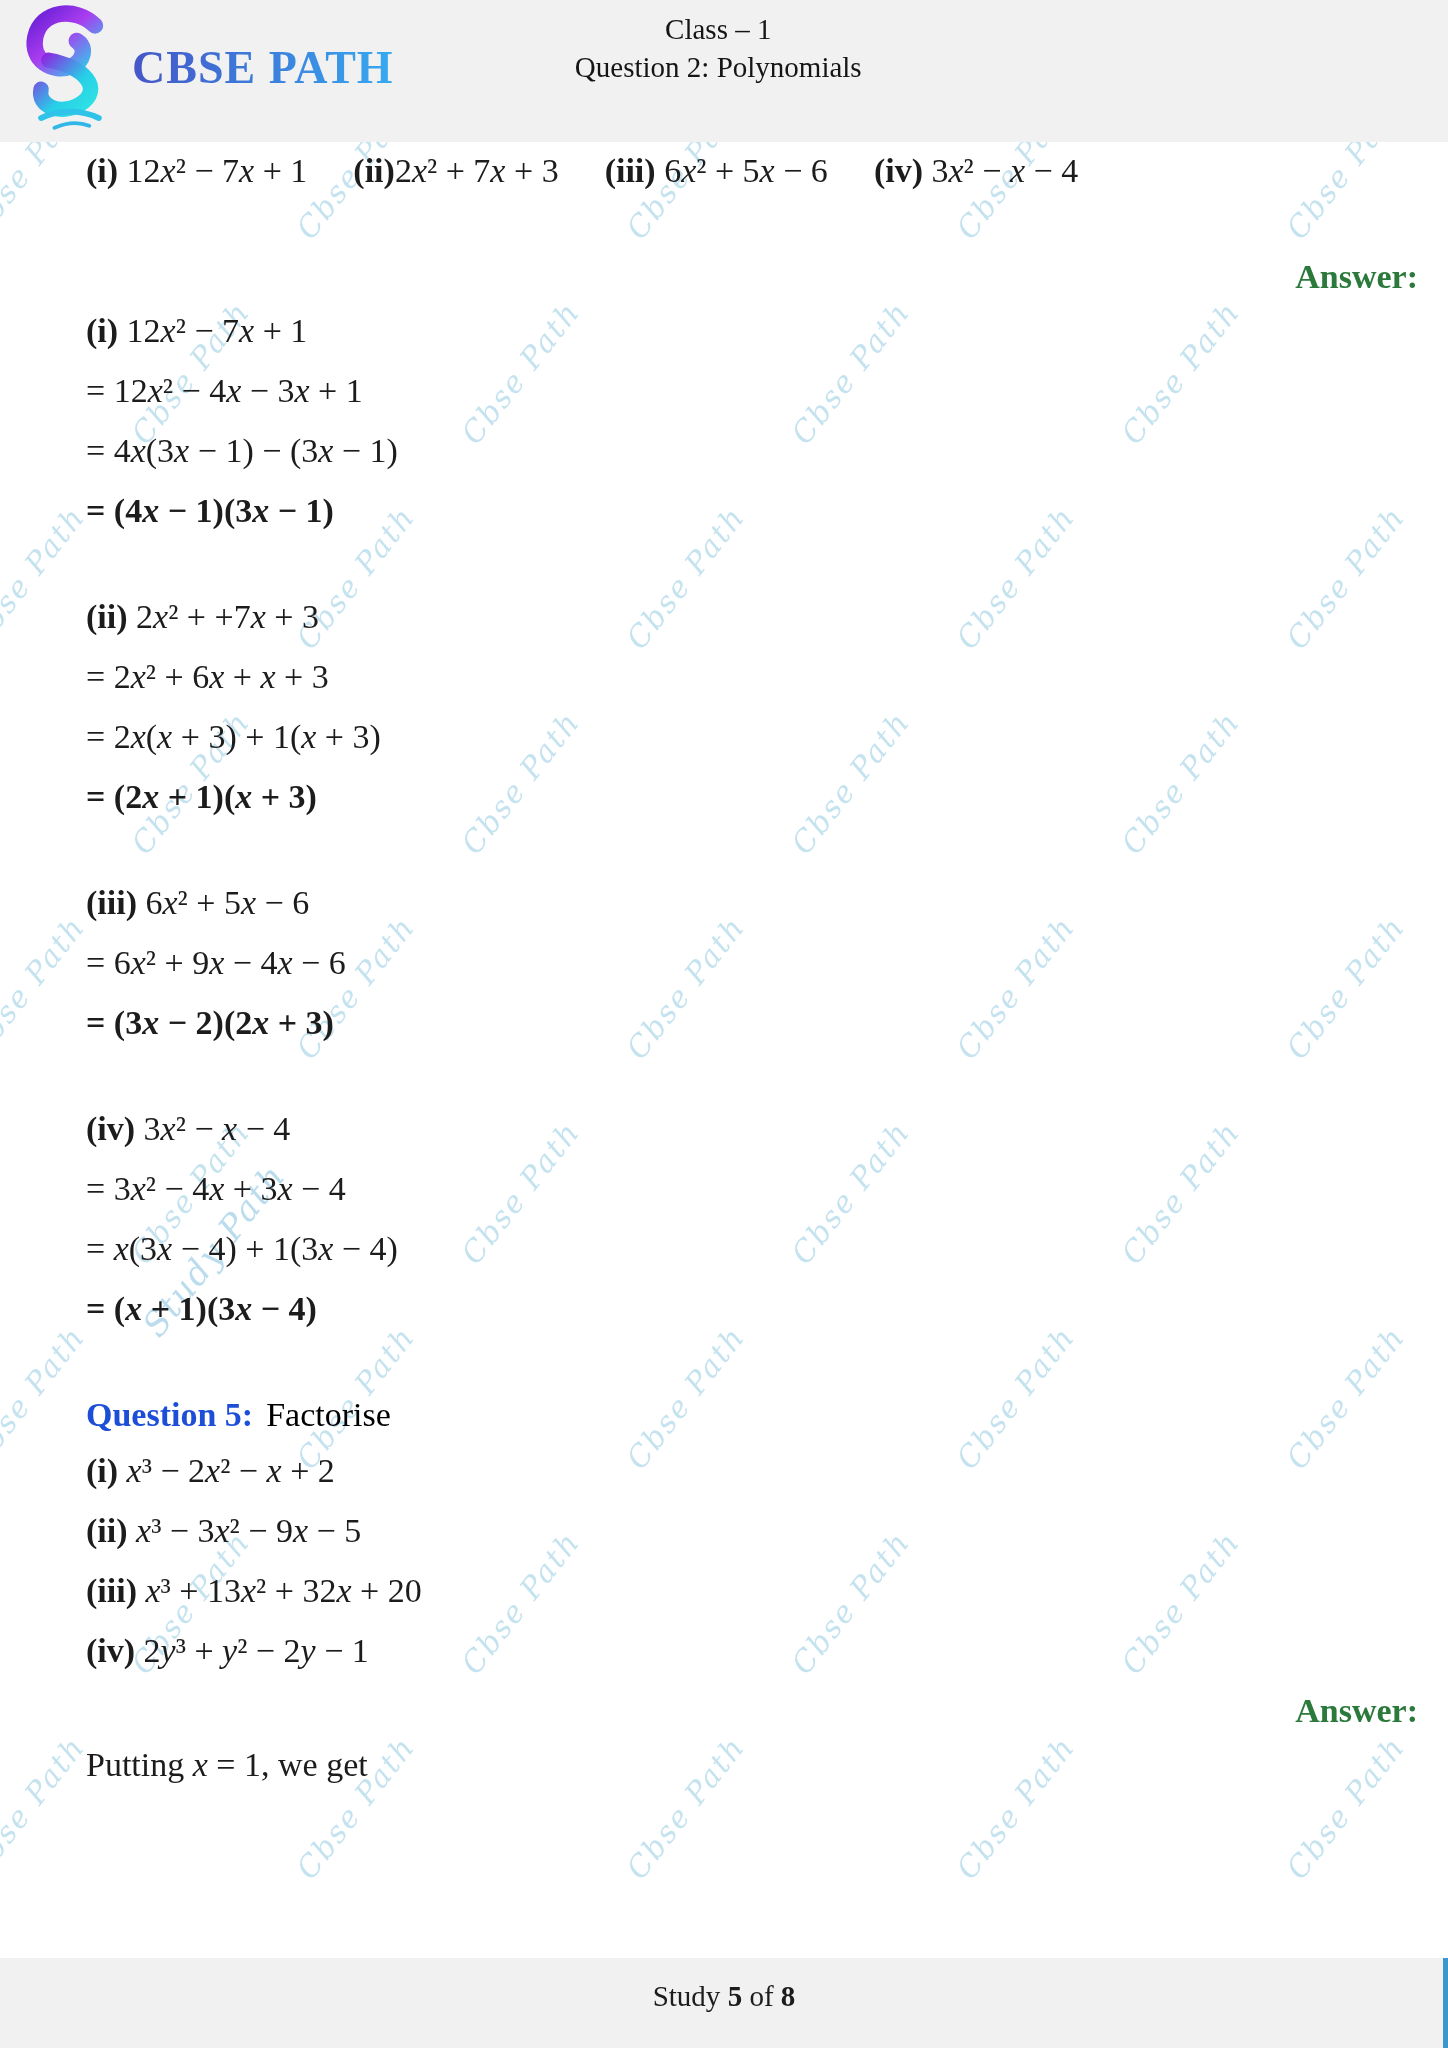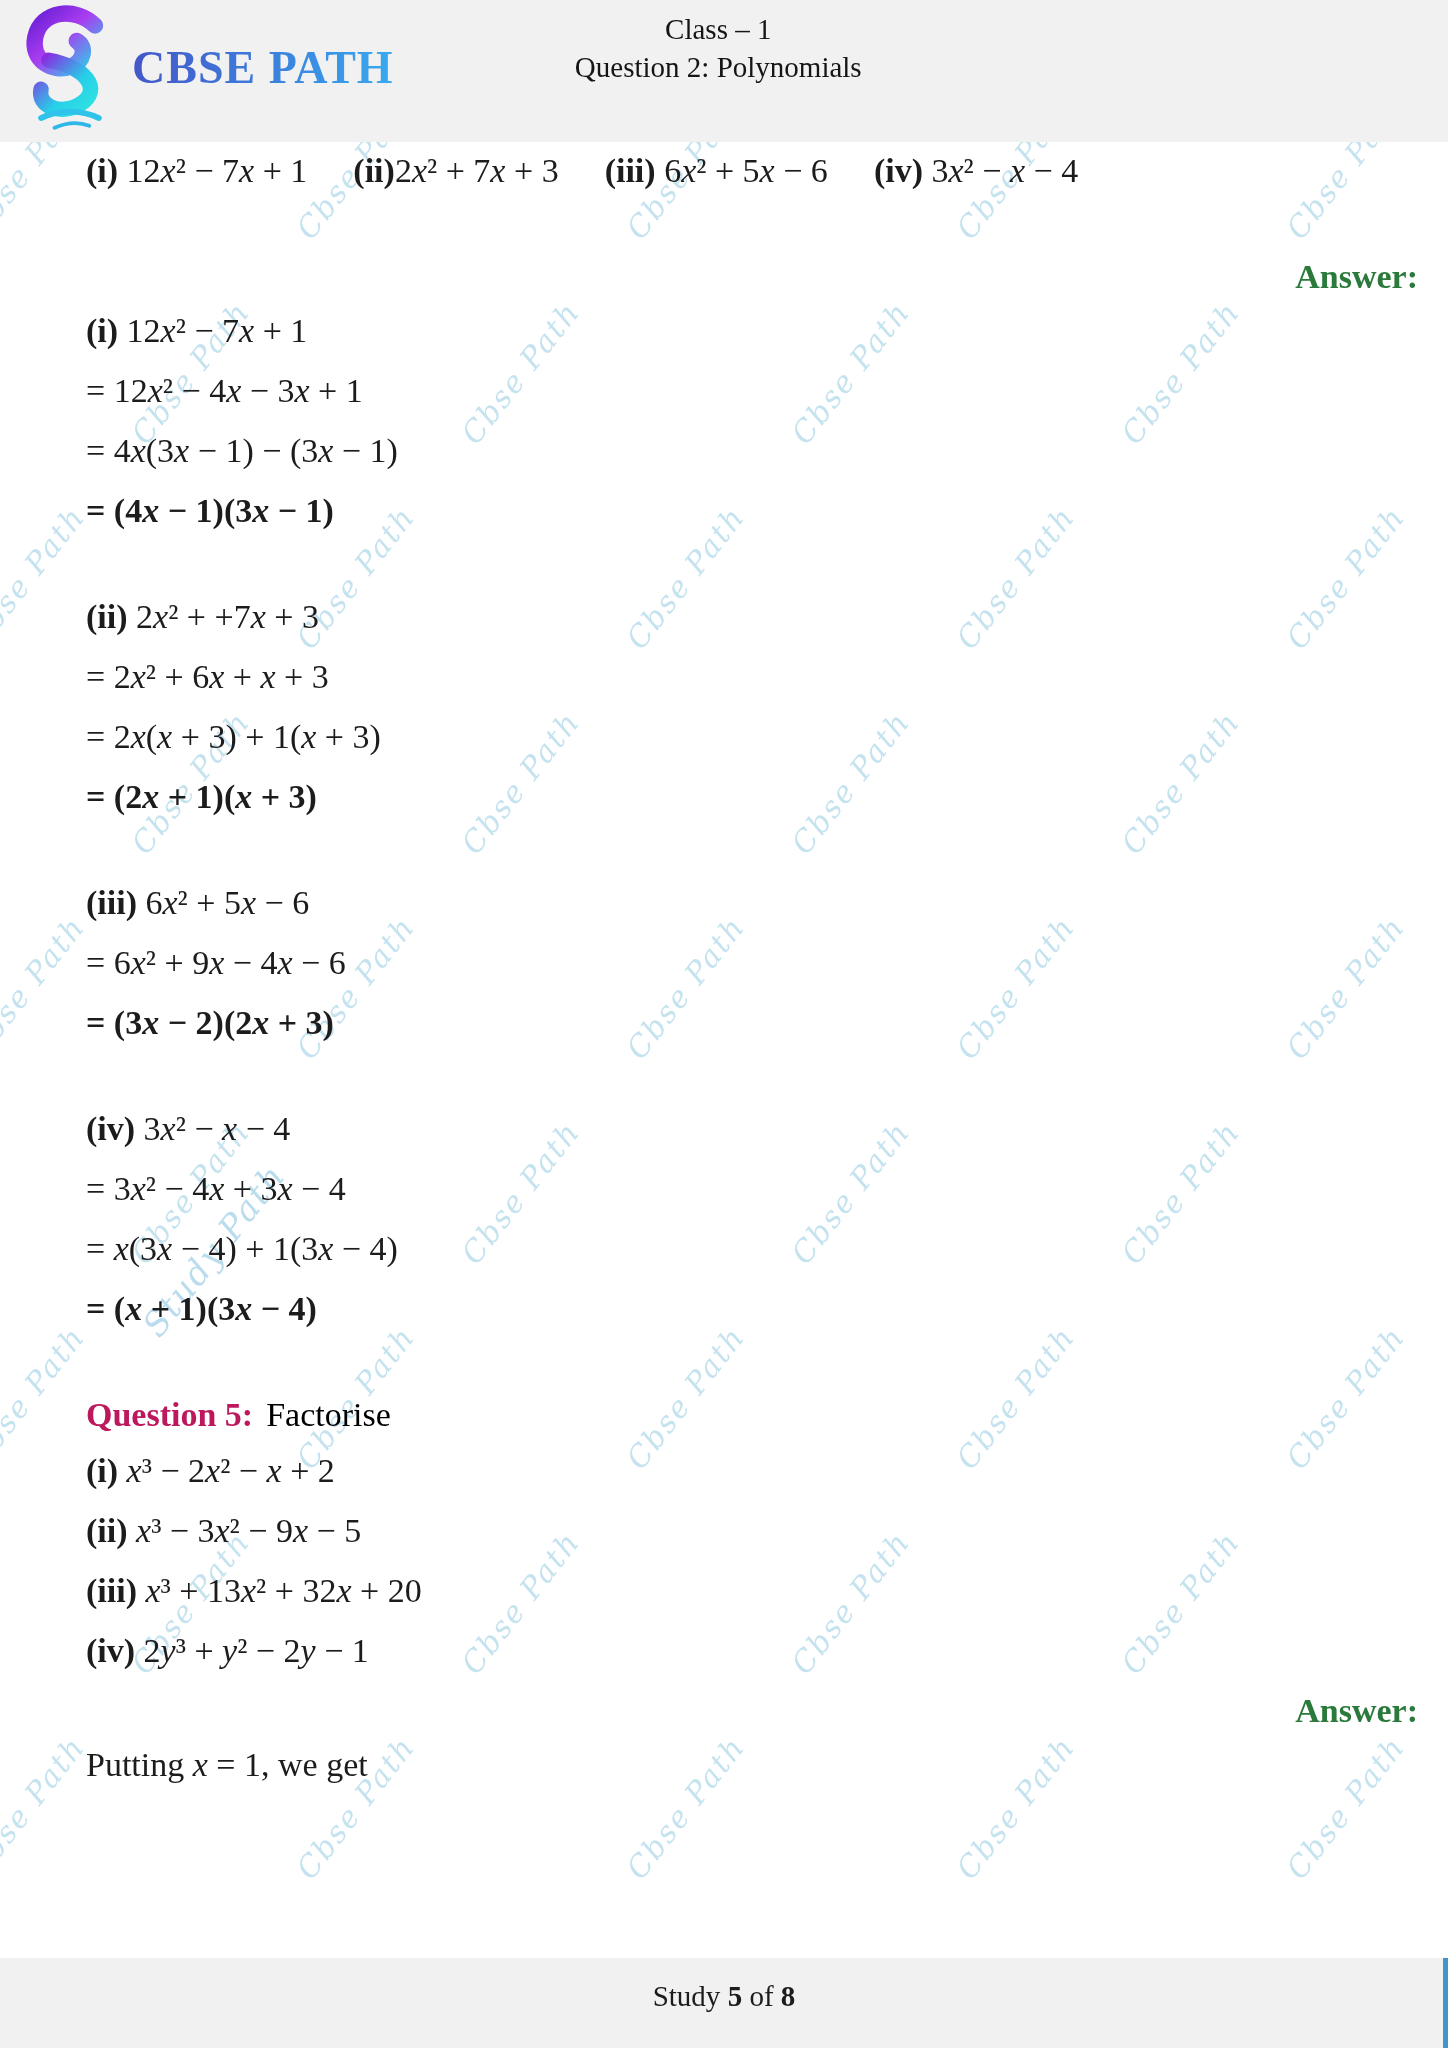--- a/index.html
+++ b/index.html
@@ -74,21 +74,21 @@
   .answer-label {
     margin-top: 46px;
     margin-bottom: 8px;
     font-weight: bold;
     color: #2b7a3c;
     text-align: right;
   }
   .eq-block { margin: 0 0 60px 0; }
   .eq-block .eq:last-child { margin-bottom: 0; font-weight: bold; }
   .q5-heading { margin-bottom: 10px; }
-  .q-label { font-weight: bold; color: #be185d; }
+  .q-label { font-weight: bold; color: #1d4ed8; }
   .q-title { margin-left: 13px; color: #000000; }
   .ans2-label { margin-top: 6px; }
 
   
   .footer {
     position: absolute; left: 0; right: 0; bottom: 0;
     height: 90px;
     background: #f1f1f2;
     z-index: 2;
   }

